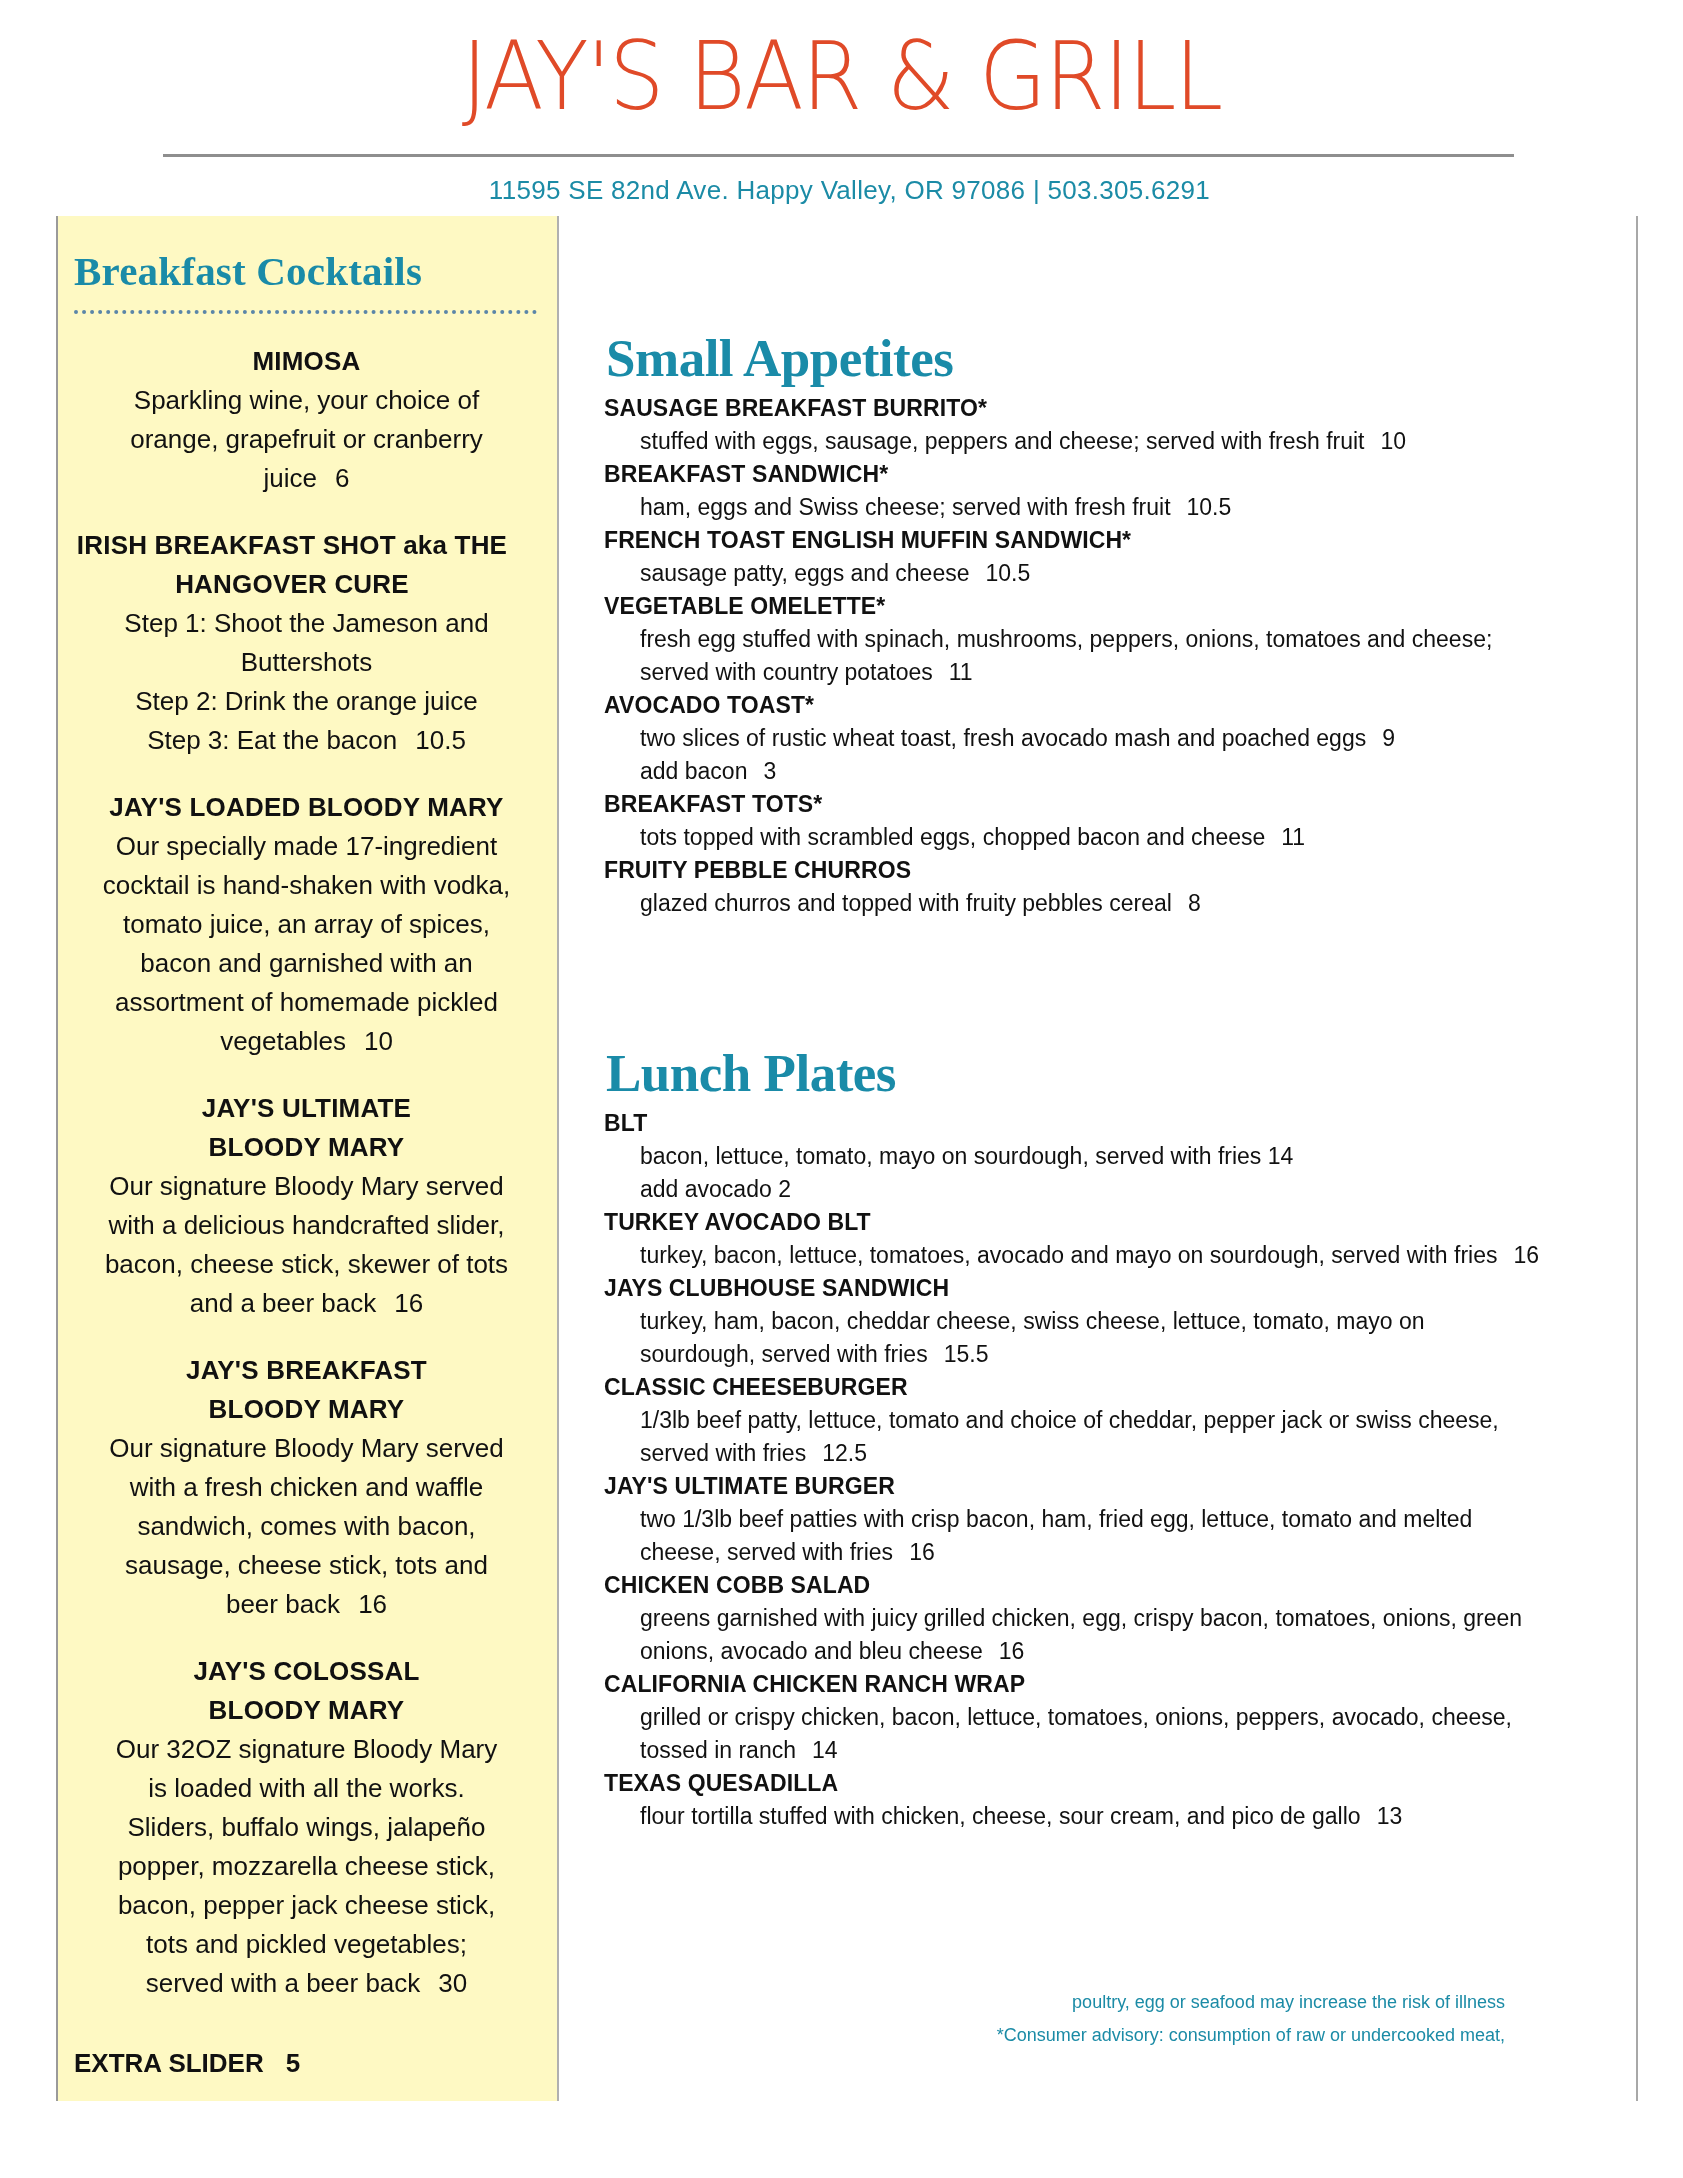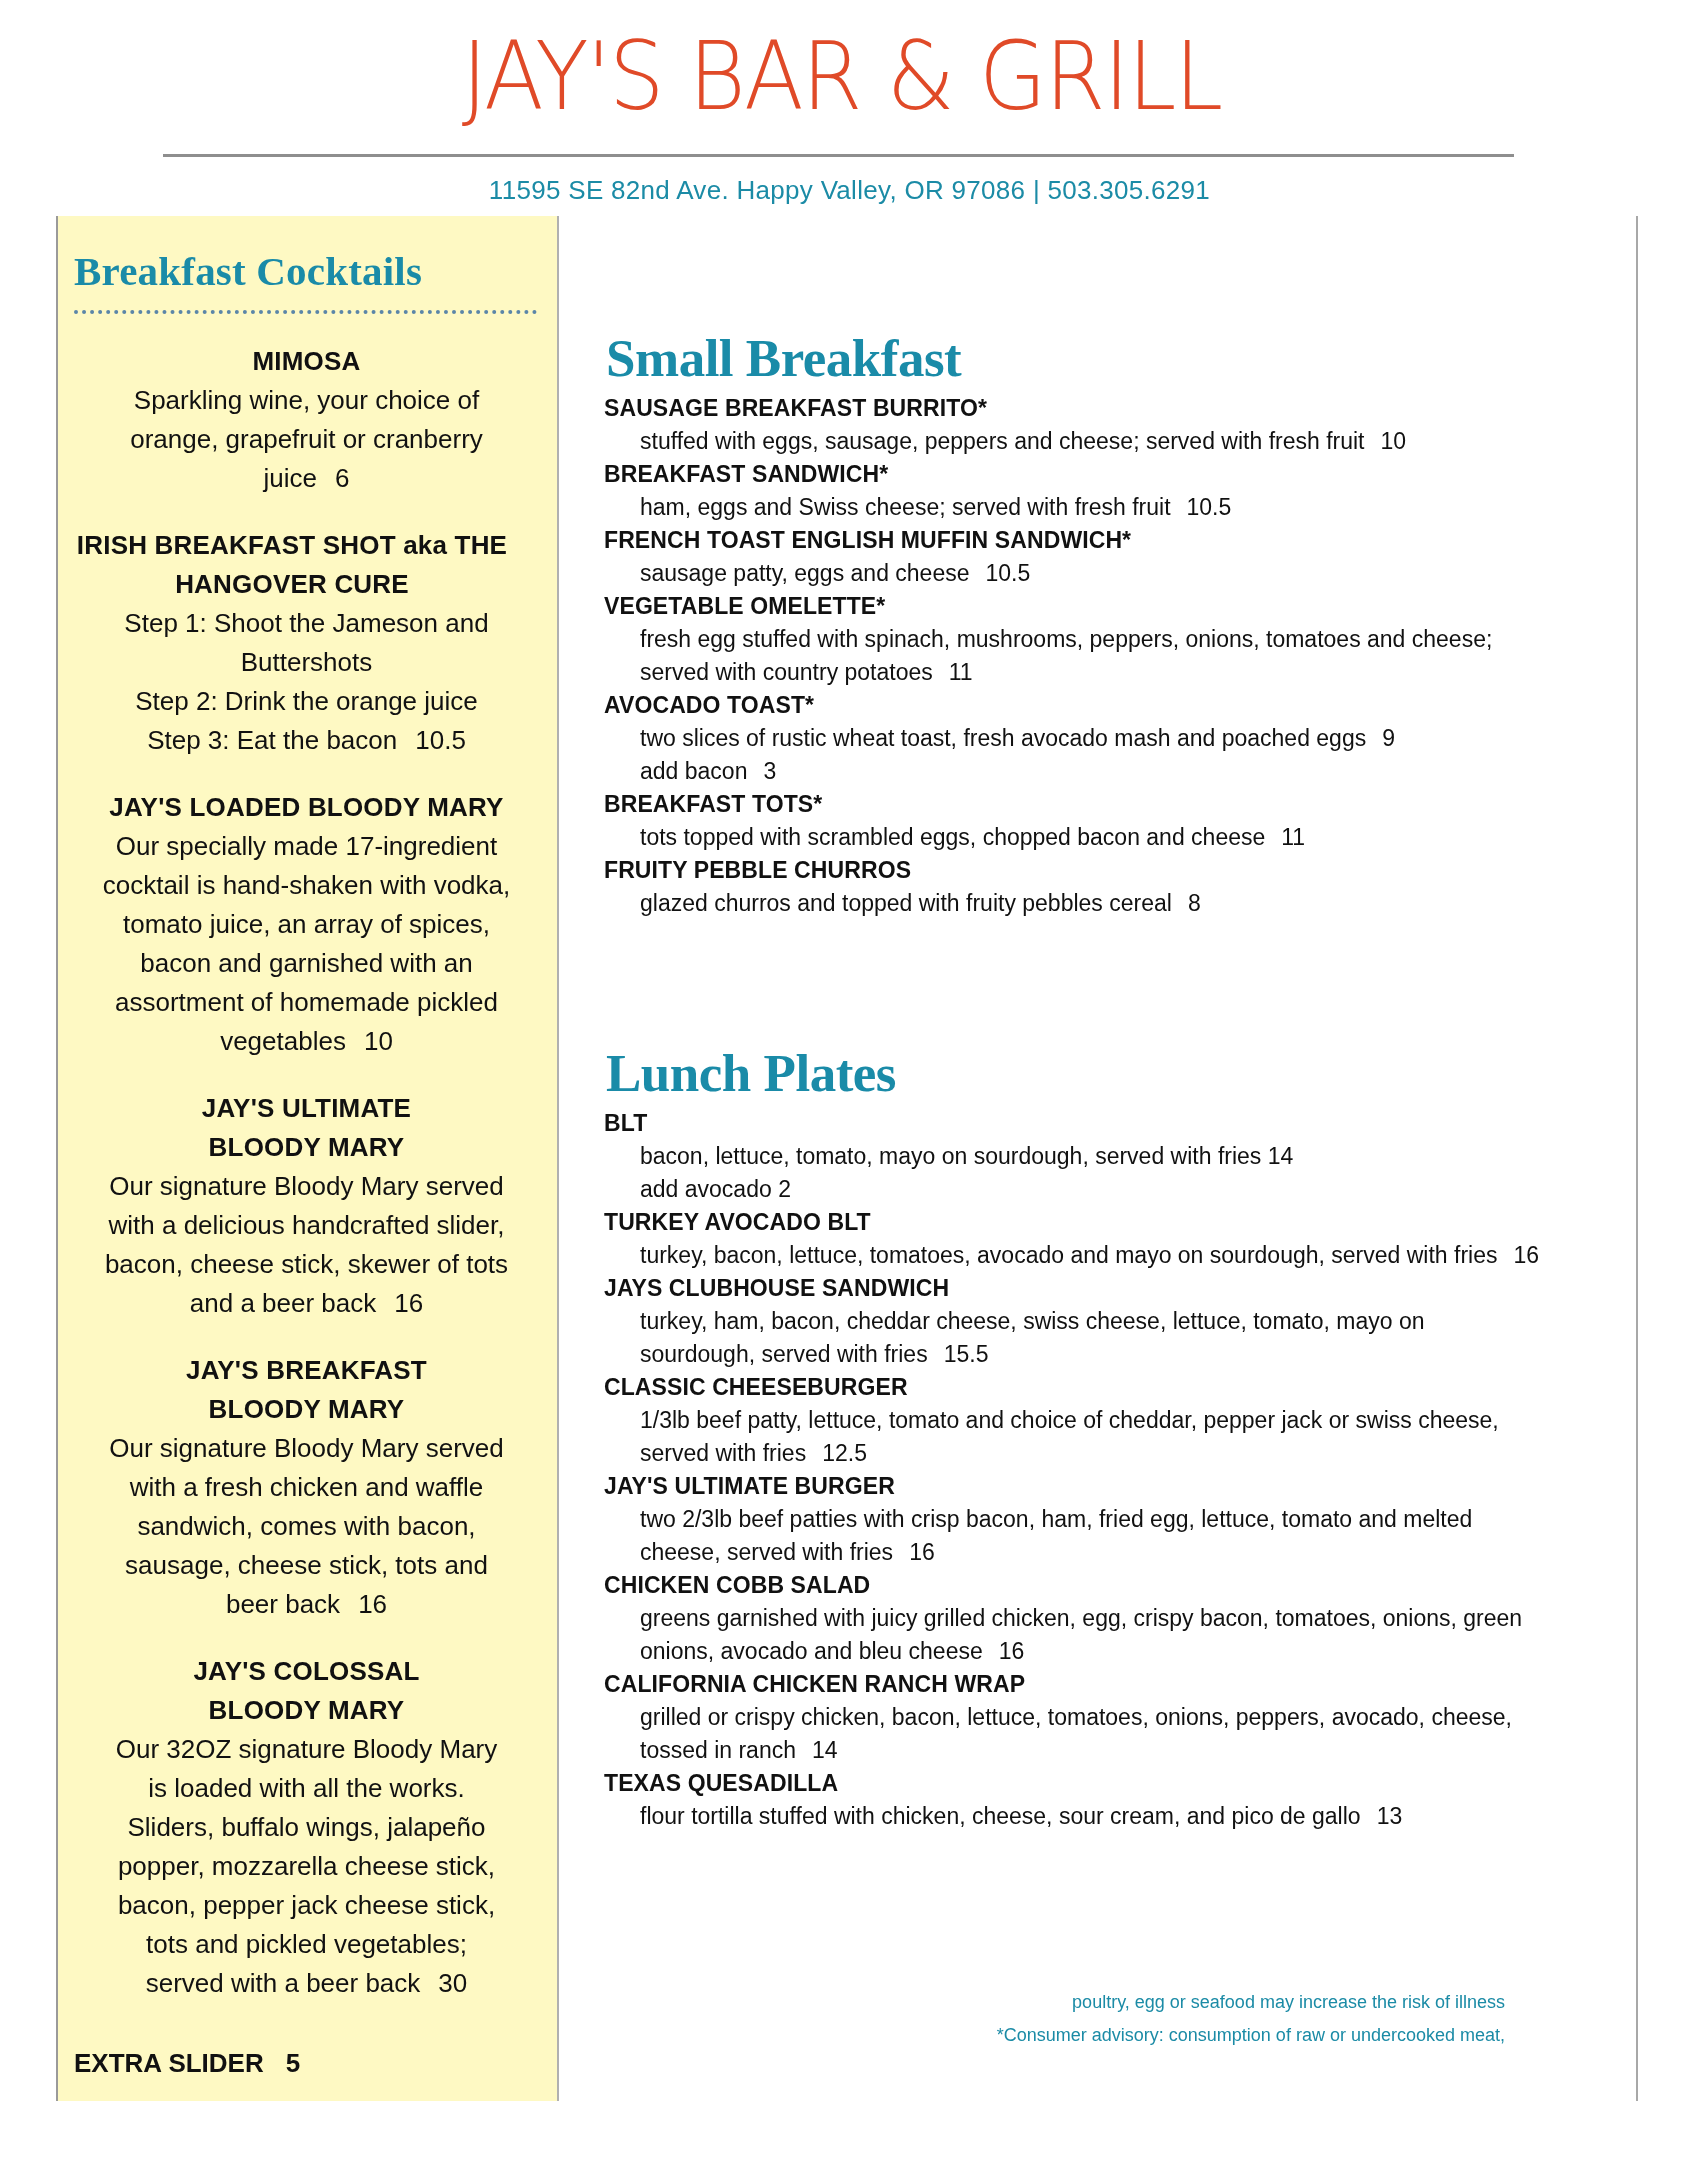--- a/index.html
+++ b/index.html
@@ -102,21 +102,21 @@
 served with a beer back</span><span class="c-price">30</span></div>
     </div>
 
     <div class="extra"><span>EXTRA SLIDER</span><span class="c-price">5</span></div>
   </div>
 </div>
 
 <div class="right-border"></div>
 
 <div class="right sa">
-  <h2 class="section-head rh">Small Breakfast</h2>
+  <h2 class="section-head rh">Small Appetites</h2>
   <div>
     <div class="item-name">SAUSAGE BREAKFAST BURRITO*</div>
     <div class="item-desc"><span>stuffed with eggs, sausage, peppers and cheese; served with fresh fruit</span><span class="item-price">10</span></div>
   </div>
   <div>
     <div class="item-name">BREAKFAST SANDWICH*</div>
     <div class="item-desc"><span>ham, eggs and Swiss cheese; served with fresh fruit</span><span class="item-price">10.5</span></div>
   </div>
   <div>
     <div class="item-name">FRENCH TOAST ENGLISH MUFFIN SANDWICH*</div>
@@ -155,21 +155,21 @@
   <div>
     <div class="item-name">JAYS CLUBHOUSE SANDWICH</div>
     <div class="item-desc" style="width:891px"><span>turkey, ham, bacon, cheddar cheese, swiss cheese, lettuce, tomato, mayo on sourdough, served with fries</span><span class="item-price">15.5</span></div>
   </div>
   <div>
     <div class="item-name">CLASSIC CHEESEBURGER</div>
     <div class="item-desc" style="width:891px"><span>1/3lb beef patty, lettuce, tomato and choice of cheddar, pepper jack or swiss cheese, served with fries</span><span class="item-price">12.5</span></div>
   </div>
   <div>
     <div class="item-name">JAY'S ULTIMATE BURGER</div>
-    <div class="item-desc" style="width:891px"><span>two 2/3lb beef patties with crisp bacon, ham, fried egg, lettuce, tomato and melted cheese, served with fries</span><span class="item-price">16</span></div>
+    <div class="item-desc" style="width:891px"><span>two 1/3lb beef patties with crisp bacon, ham, fried egg, lettuce, tomato and melted cheese, served with fries</span><span class="item-price">16</span></div>
   </div>
   <div>
     <div class="item-name">CHICKEN COBB SALAD</div>
     <div class="item-desc" style="width:921px"><span>greens garnished with juicy grilled chicken, egg, crispy bacon, tomatoes, onions, green onions, avocado and bleu cheese</span><span class="item-price">16</span></div>
   </div>
   <div>
     <div class="item-name">CALIFORNIA CHICKEN RANCH WRAP</div>
     <div class="item-desc" style="width:891px"><span>grilled or crispy chicken, bacon, lettuce, tomatoes, onions, peppers, avocado, cheese, tossed in ranch</span><span class="item-price">14</span></div>
   </div>
   <div>

